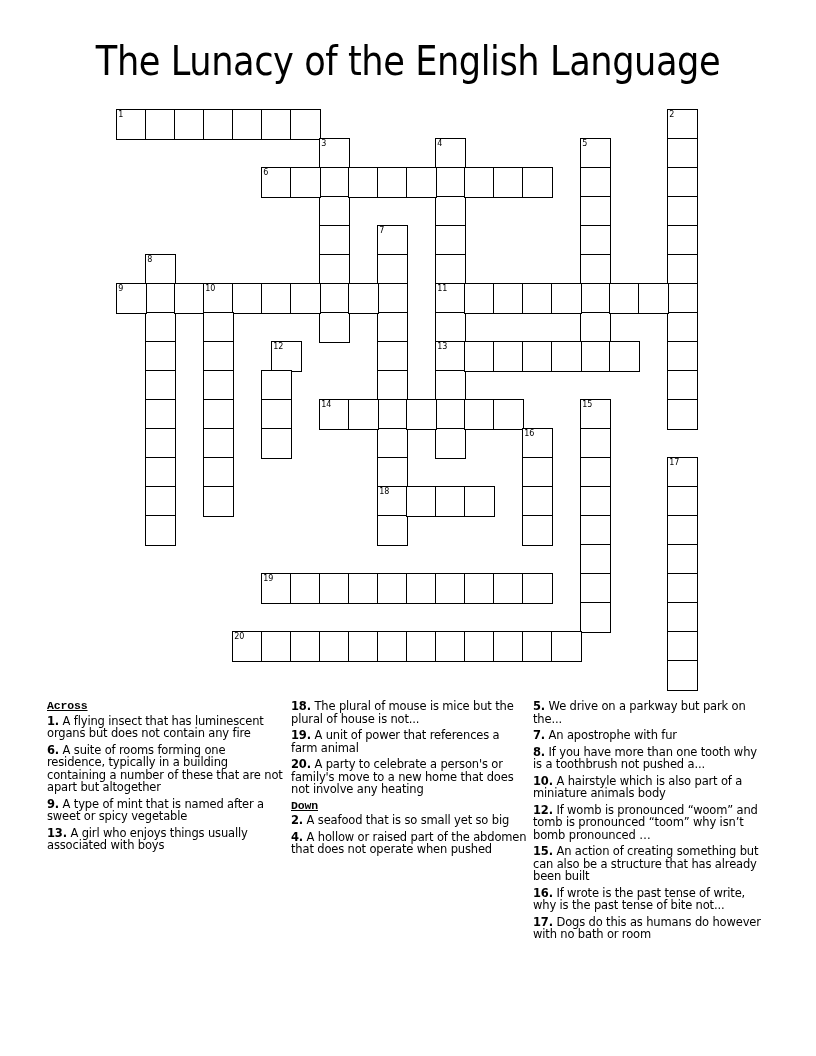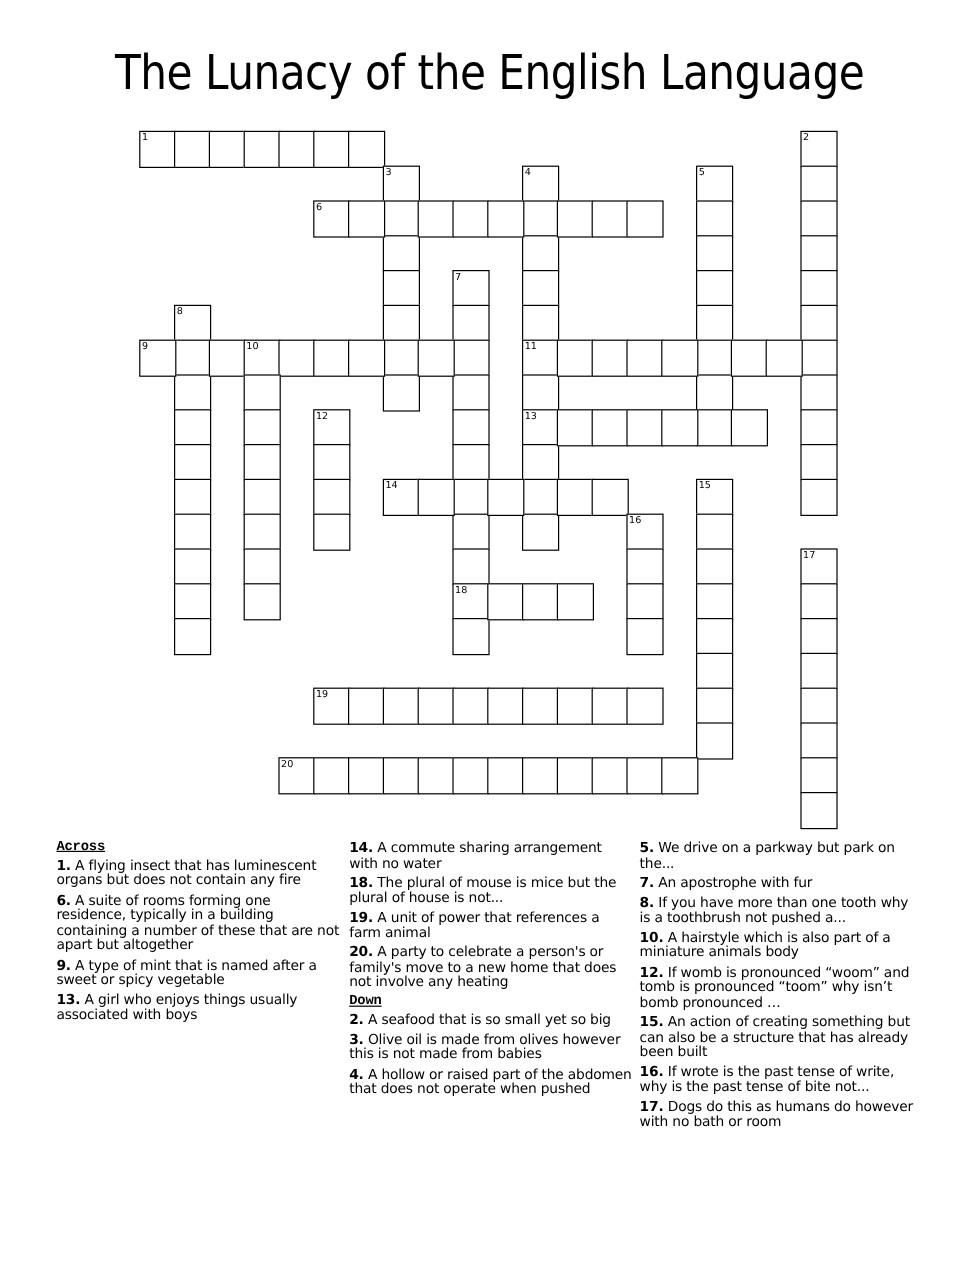--- a/index.html
+++ b/index.html
@@ -132,21 +132,21 @@
     <div class="cell" style="left: 204px; top: 400px; width: 30.5px; height: 30.5px;"></div>
     <div class="cell" style="left: 204px; top: 429px; width: 30.5px; height: 30.5px;"></div>
     <div class="cell" style="left: 204px; top: 458px; width: 30.5px; height: 30.5px;"></div>
     <div class="cell" style="left: 204px; top: 487px; width: 30.5px; height: 30.5px;"></div>
     <div class="cell" style="left: 465px; top: 284px; width: 30.5px; height: 30.5px;"></div>
     <div class="cell" style="left: 494px; top: 284px; width: 30.5px; height: 30.5px;"></div>
     <div class="cell" style="left: 523px; top: 284px; width: 30.5px; height: 30.5px;"></div>
     <div class="cell" style="left: 552px; top: 284px; width: 30.5px; height: 30.5px;"></div>
     <div class="cell" style="left: 610px; top: 284px; width: 30.5px; height: 30.5px;"></div>
     <div class="cell" style="left: 639px; top: 284px; width: 30.5px; height: 30.5px;"></div>
-    <div class="cell" style="left: 262px; top: 342px; width: 30.5px; height: 30.5px;">
+    <div class="cell" style="left: 272px; top: 342px; width: 30.5px; height: 30.5px;">
       <span class="num">12</span>
     </div>
     <div class="cell" style="left: 262px; top: 371px; width: 30.5px; height: 30.5px;"></div>
     <div class="cell" style="left: 262px; top: 400px; width: 30.5px; height: 30.5px;"></div>
     <div class="cell" style="left: 262px; top: 429px; width: 30.5px; height: 30.5px;"></div>
     <div class="cell" style="left: 465px; top: 342px; width: 30.5px; height: 30.5px;"></div>
     <div class="cell" style="left: 494px; top: 342px; width: 30.5px; height: 30.5px;"></div>
     <div class="cell" style="left: 523px; top: 342px; width: 30.5px; height: 30.5px;"></div>
     <div class="cell" style="left: 552px; top: 342px; width: 30.5px; height: 30.5px;"></div>
     <div class="cell" style="left: 610px; top: 342px; width: 30.5px; height: 30.5px;"></div>
@@ -216,27 +216,25 @@
 
 <div class="clues">
   <div class="col" style="left:47px; width:236px;">
     <div class="heading">Across</div>
     <div class="clue"><b>1.</b> <span>A flying insect that has luminescent organs but does not contain any fire</span></div>
     <div class="clue"><b>6.</b> <span>A suite of rooms forming one residence, typically in a building containing a number of these that are not apart but altogether</span></div>
     <div class="clue"><b>9.</b> <span>A type of mint that is named after a sweet or spicy vegetable</span></div>
     <div class="clue"><b>13.</b> <span>A girl who enjoys things usually associated with boys</span></div>
   </div>
   <div class="col" style="left:291px; width:236px;">
-    <div class="clue"><b>14.</b> <span>A commute sharing arrangement with no water</span></div>
     <div class="clue"><b>18.</b> <span>The plural of mouse is mice but the plural of house is not...</span></div>
     <div class="clue"><b>19.</b> <span>A unit of power that references a farm animal</span></div>
     <div class="clue"><b>20.</b> <span>A party to celebrate a person's or family's move to a new home that does not involve any heating</span></div>
     <div class="heading">Down</div>
     <div class="clue"><b>2.</b> <span>A seafood that is so small yet so big</span></div>
-    <div class="clue"><b>3.</b> <span>Olive oil is made from olives however this is not made from babies</span></div>
     <div class="clue"><b>4.</b> <span>A hollow or raised part of the abdomen that does not operate when pushed</span></div>
   </div>
   <div class="col" style="left:533px; width:236px;">
     <div class="clue"><b>5.</b> <span>We drive on a parkway but park on the...</span></div>
     <div class="clue"><b>7.</b> <span>An apostrophe with fur</span></div>
     <div class="clue"><b>8.</b> <span>If you have more than one tooth why is a toothbrush not pushed a...</span></div>
     <div class="clue"><b>10.</b> <span>A hairstyle which is also part of a miniature animals body</span></div>
     <div class="clue"><b>12.</b> <span>If womb is pronounced “woom” and tomb is pronounced “toom” why isn’t bomb pronounced …</span></div>
     <div class="clue"><b>15.</b> <span>An action of creating something but can also be a structure that has already been built</span></div>
     <div class="clue"><b>16.</b> <span>If wrote is the past tense of write, why is the past tense of bite not...</span></div>

